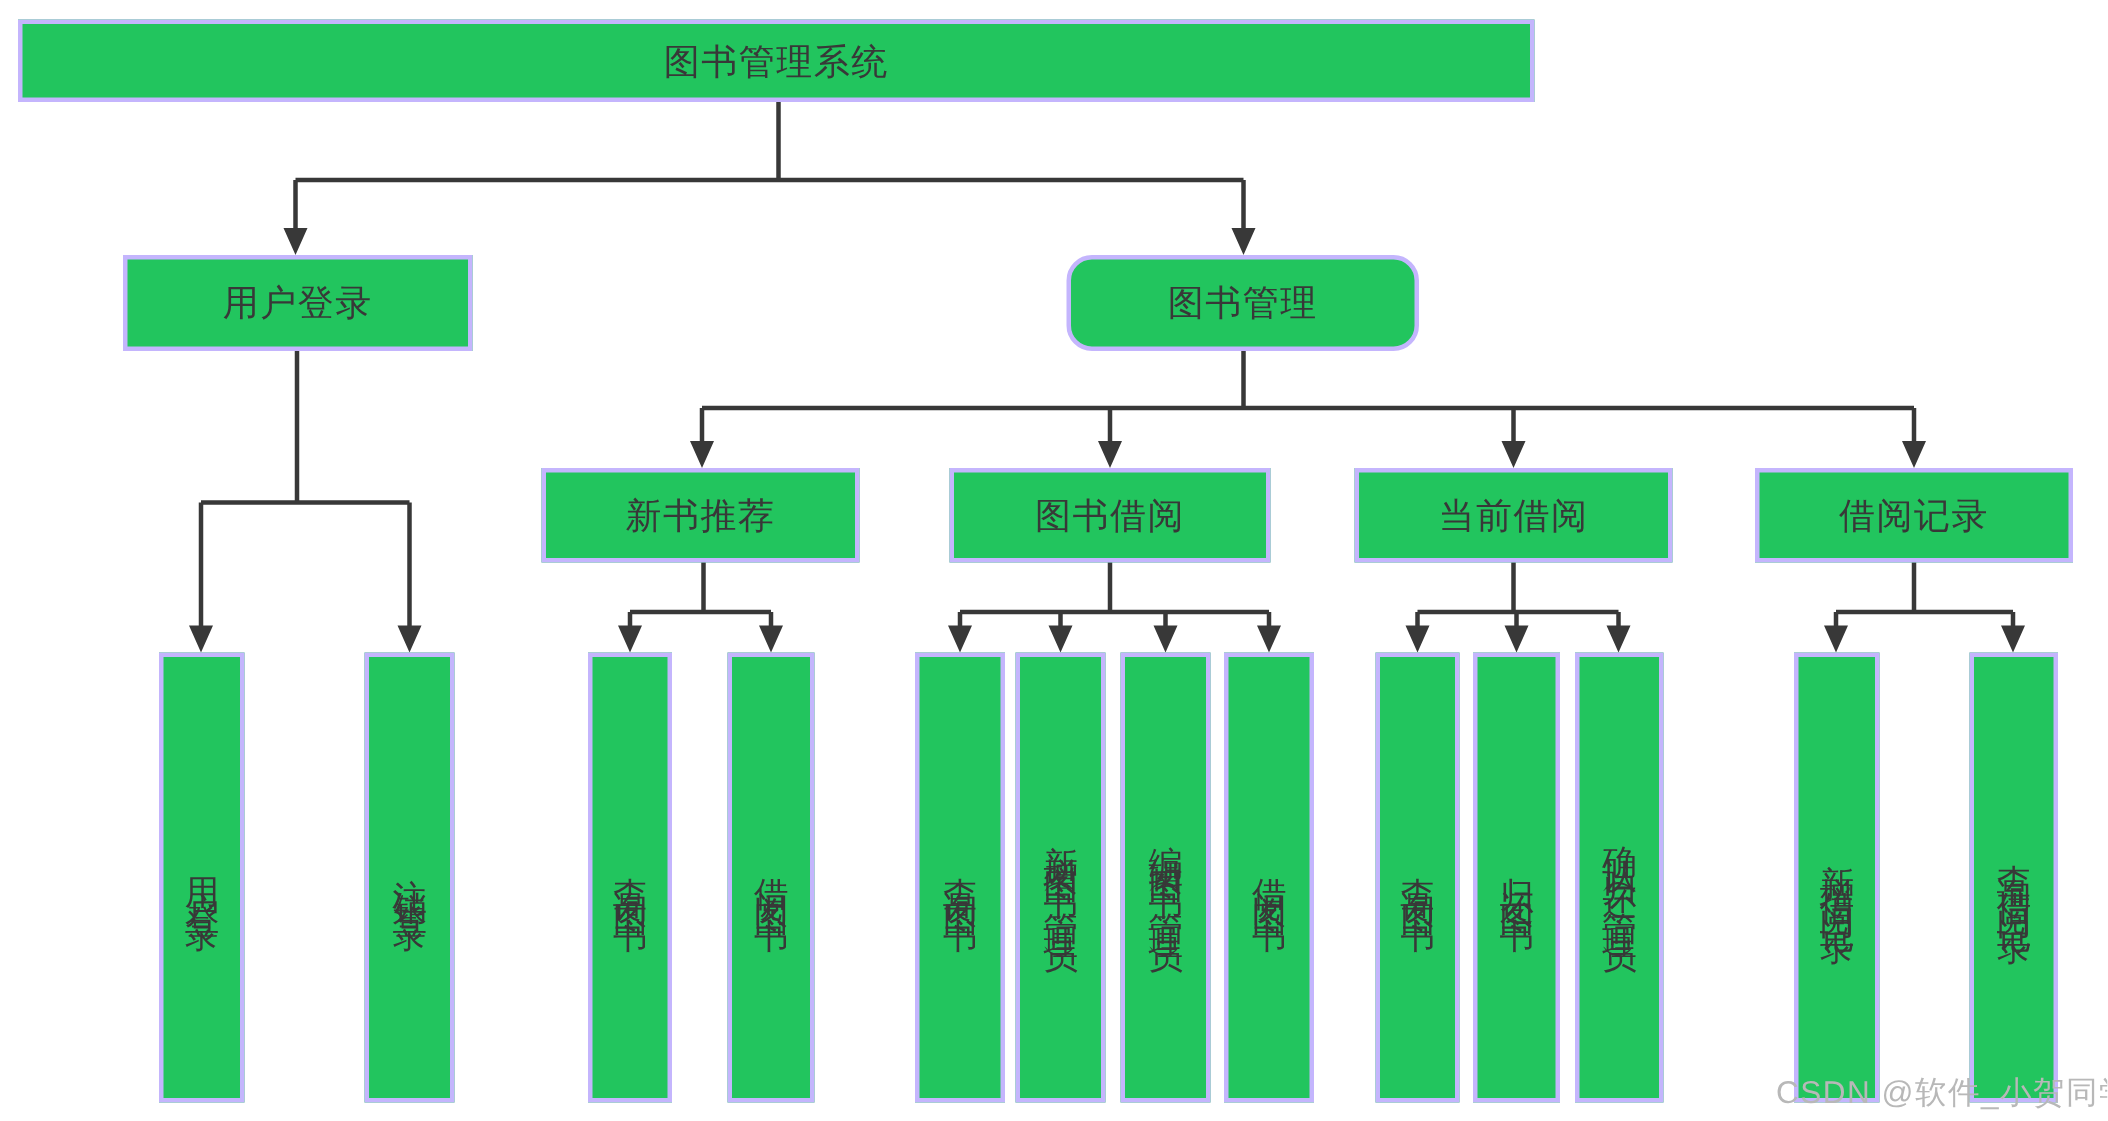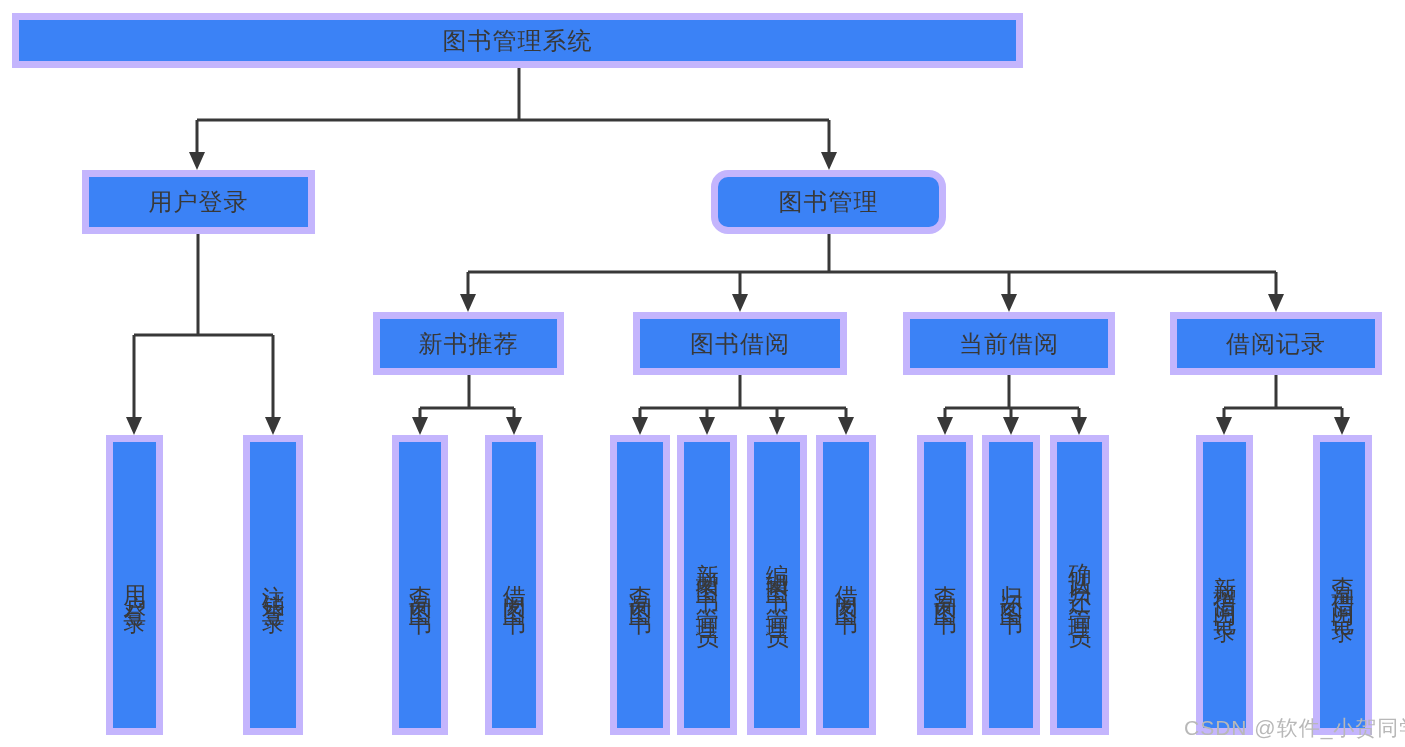--- a/index.html
+++ b/index.html
@@ -13,22 +13,22 @@
     color: #383838;
   }
   .stage svg.connectors {
     position: absolute;
     left: 0; top: 0;
     z-index: 1;
   }
   .node {
     position: absolute;
     box-sizing: border-box;
-    border: 7px solid #c4b5fd;
-    background: #3b82f6;
+    border: 3px solid #c4b5fd;
+    background: #22c55e;
     display: flex;
     align-items: center;
     justify-content: center;
     z-index: 2;
     color: #383838;
   }
   .hbox { font-size: 24px; letter-spacing: 1px; }
   .vbox {
     writing-mode: vertical-rl;
     text-orientation: mixed;
@@ -71,21 +71,21 @@
       <path d="M1276 373 V408 M1224 408 H1342 M1224 408 V422 M1342 408 V422"></path>
     </g>
     <path fill="#383838" d="M189 152h16l-8 18zM821 152h16l-8 18zM460 294h16l-8 18zM732 294h16l-8 18zM1001 294h16l-8 18zM1268 294h16l-8 18zM126 417h16l-8 18zM265 417h16l-8 18zM412 417h16l-8 18zM506 417h16l-8 18zM632 417h16l-8 18zM699 417h16l-8 18zM769 417h16l-8 18zM838 417h16l-8 18zM937 417h16l-8 18zM1003 417h16l-8 18zM1071 417h16l-8 18zM1216 417h16l-8 18zM1334 417h16l-8 18z"></path>
   </svg>
 
   <div class="node hbox" style="left:12px; top:13px; width:1011px; height:55px;">图书管理系统</div>
 
   <div class="node hbox" style="left:82px; top:170px; width:233px; height:64px;">用户登录</div>
   <div class="node hbox" style="left:711px; top:170px; width:235px; height:64px;border-radius:17px;">图书管理</div>
 
-  <div class="node hbox" style="left:373px; top:312px; width:191px; height:63px;text-align:center;">新书推荐</div>
+  <div class="node hbox" style="left:361px; top:312px; width:212px; height:63px;text-align:center;">新书推荐</div>
   <div class="node hbox" style="left:633px; top:312px; width:214px; height:63px;">图书借阅</div>
   <div class="node hbox" style="left:903px; top:312px; width:212px; height:63px;text-align:center;">当前借阅</div>
   <div class="node hbox" style="left:1170px; top:312px; width:212px; height:63px;">借阅记录</div>
 
   <div class="node vbox" style="left:106px; top:435px; width:57px; height:300px;">用户登录</div>
   <div class="node vbox" style="left:243px; top:435px; width:60px; height:300px;">注销登录</div>
 
   <div class="node vbox" style="left:392px; top:435px; width:56px; height:300px;">查询图书</div>
   <div class="node vbox" style="left:485px; top:435px; width:58px; height:300px;">借阅图书</div>
 

